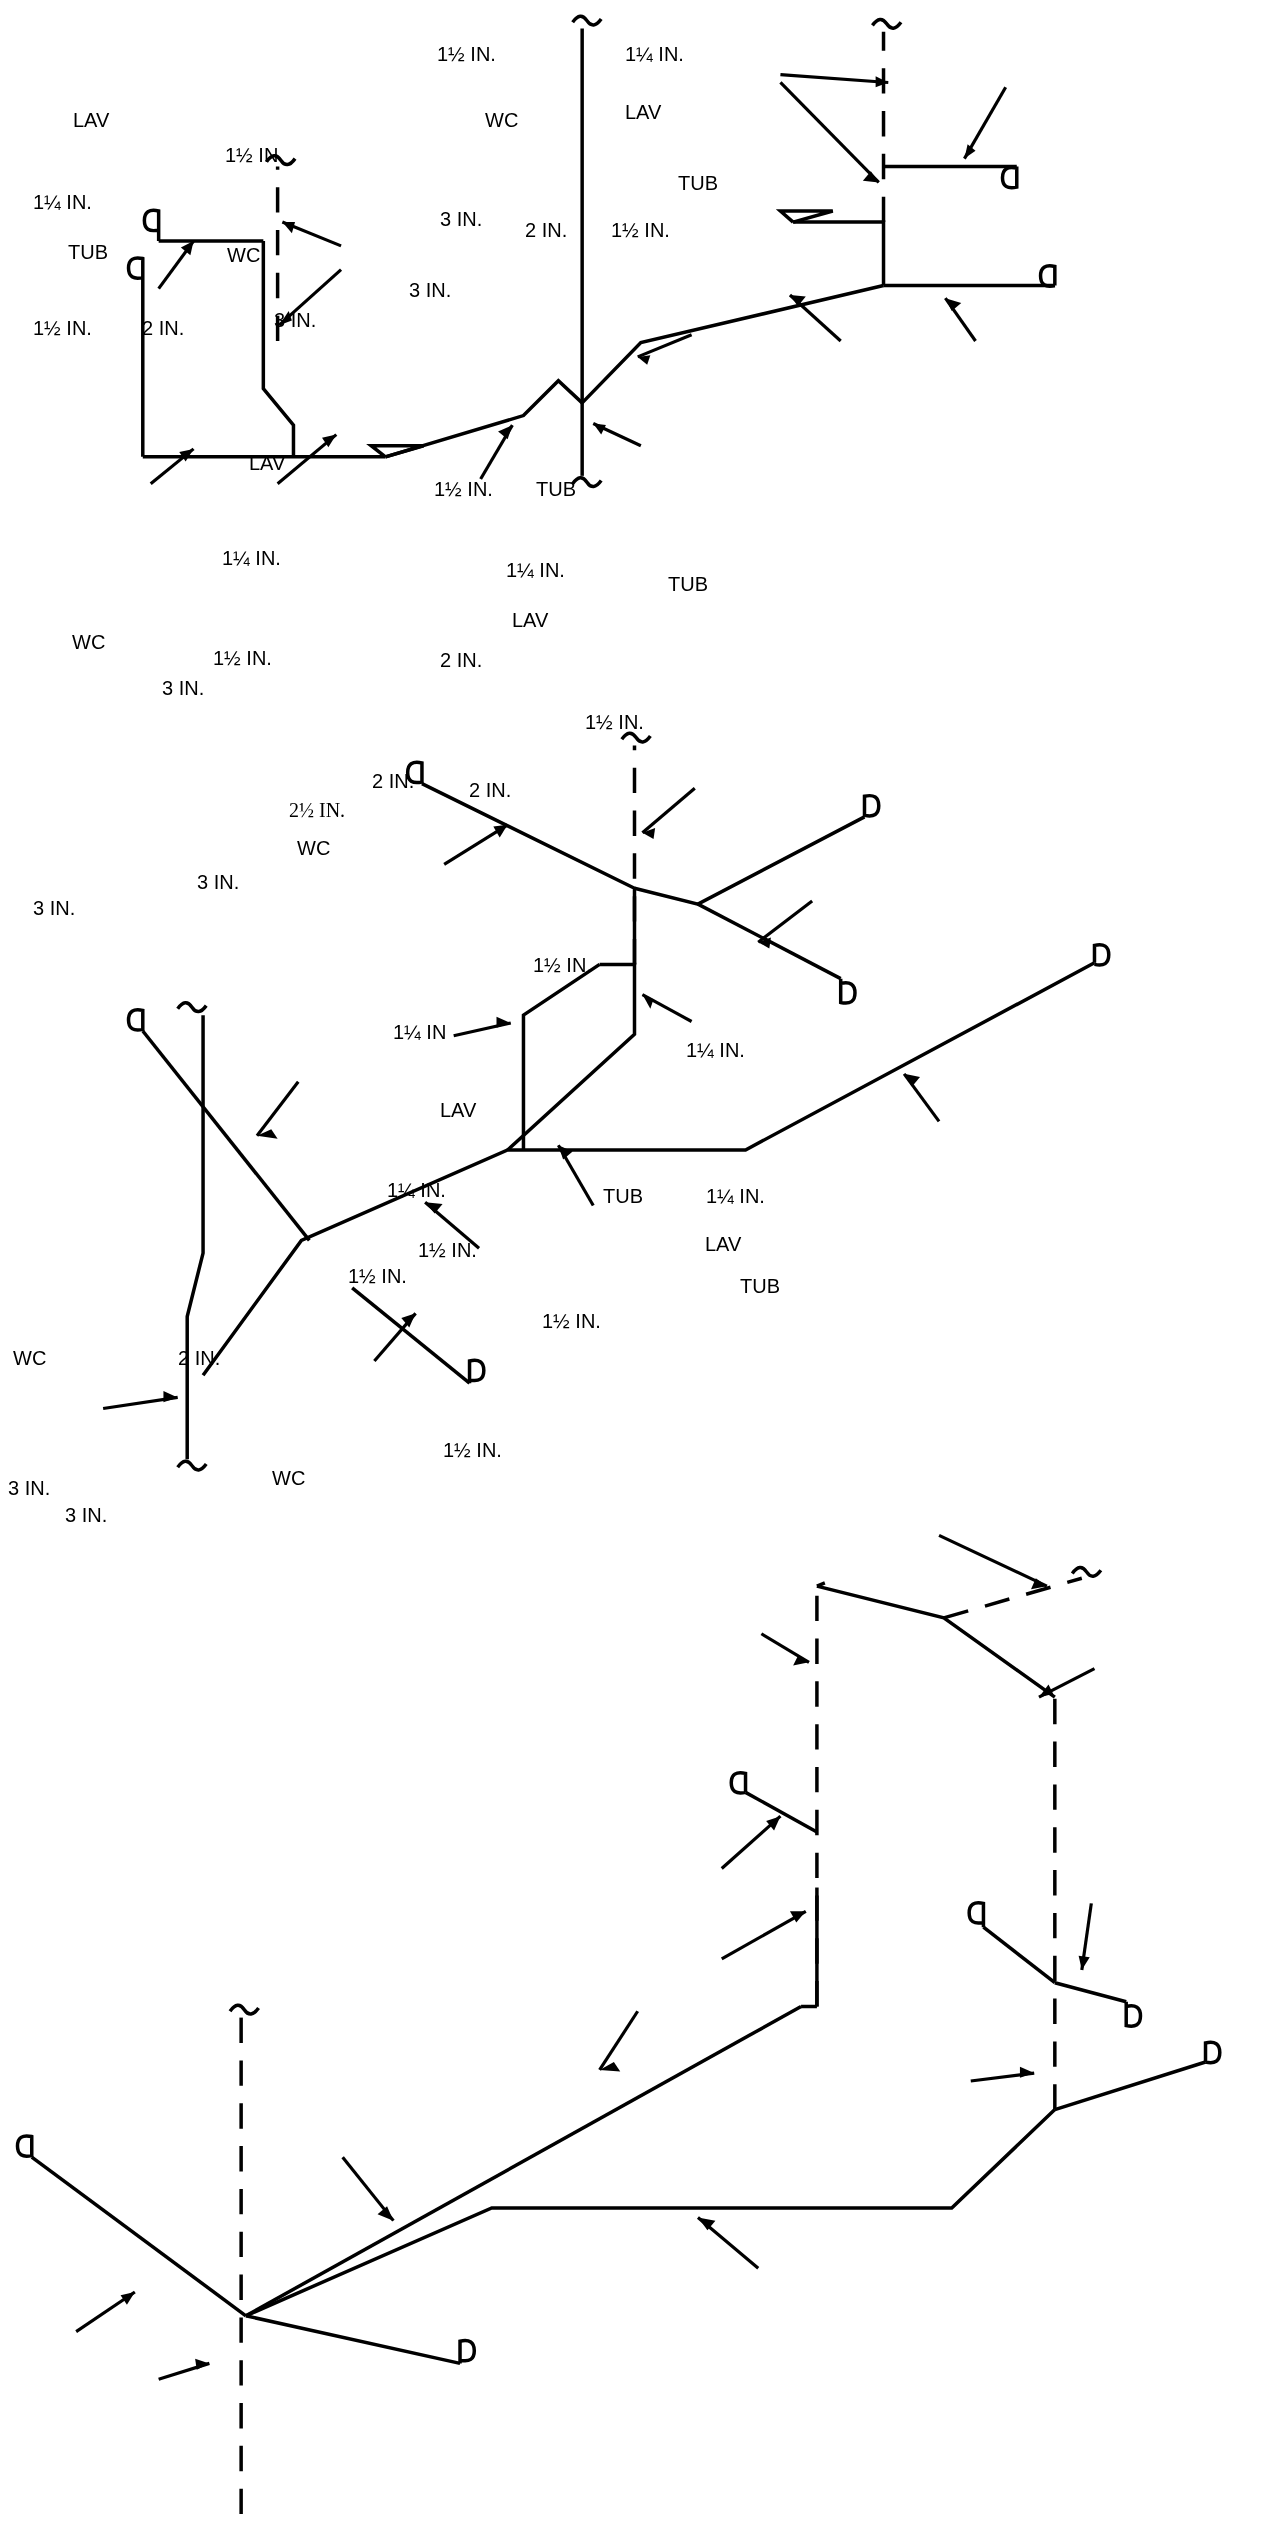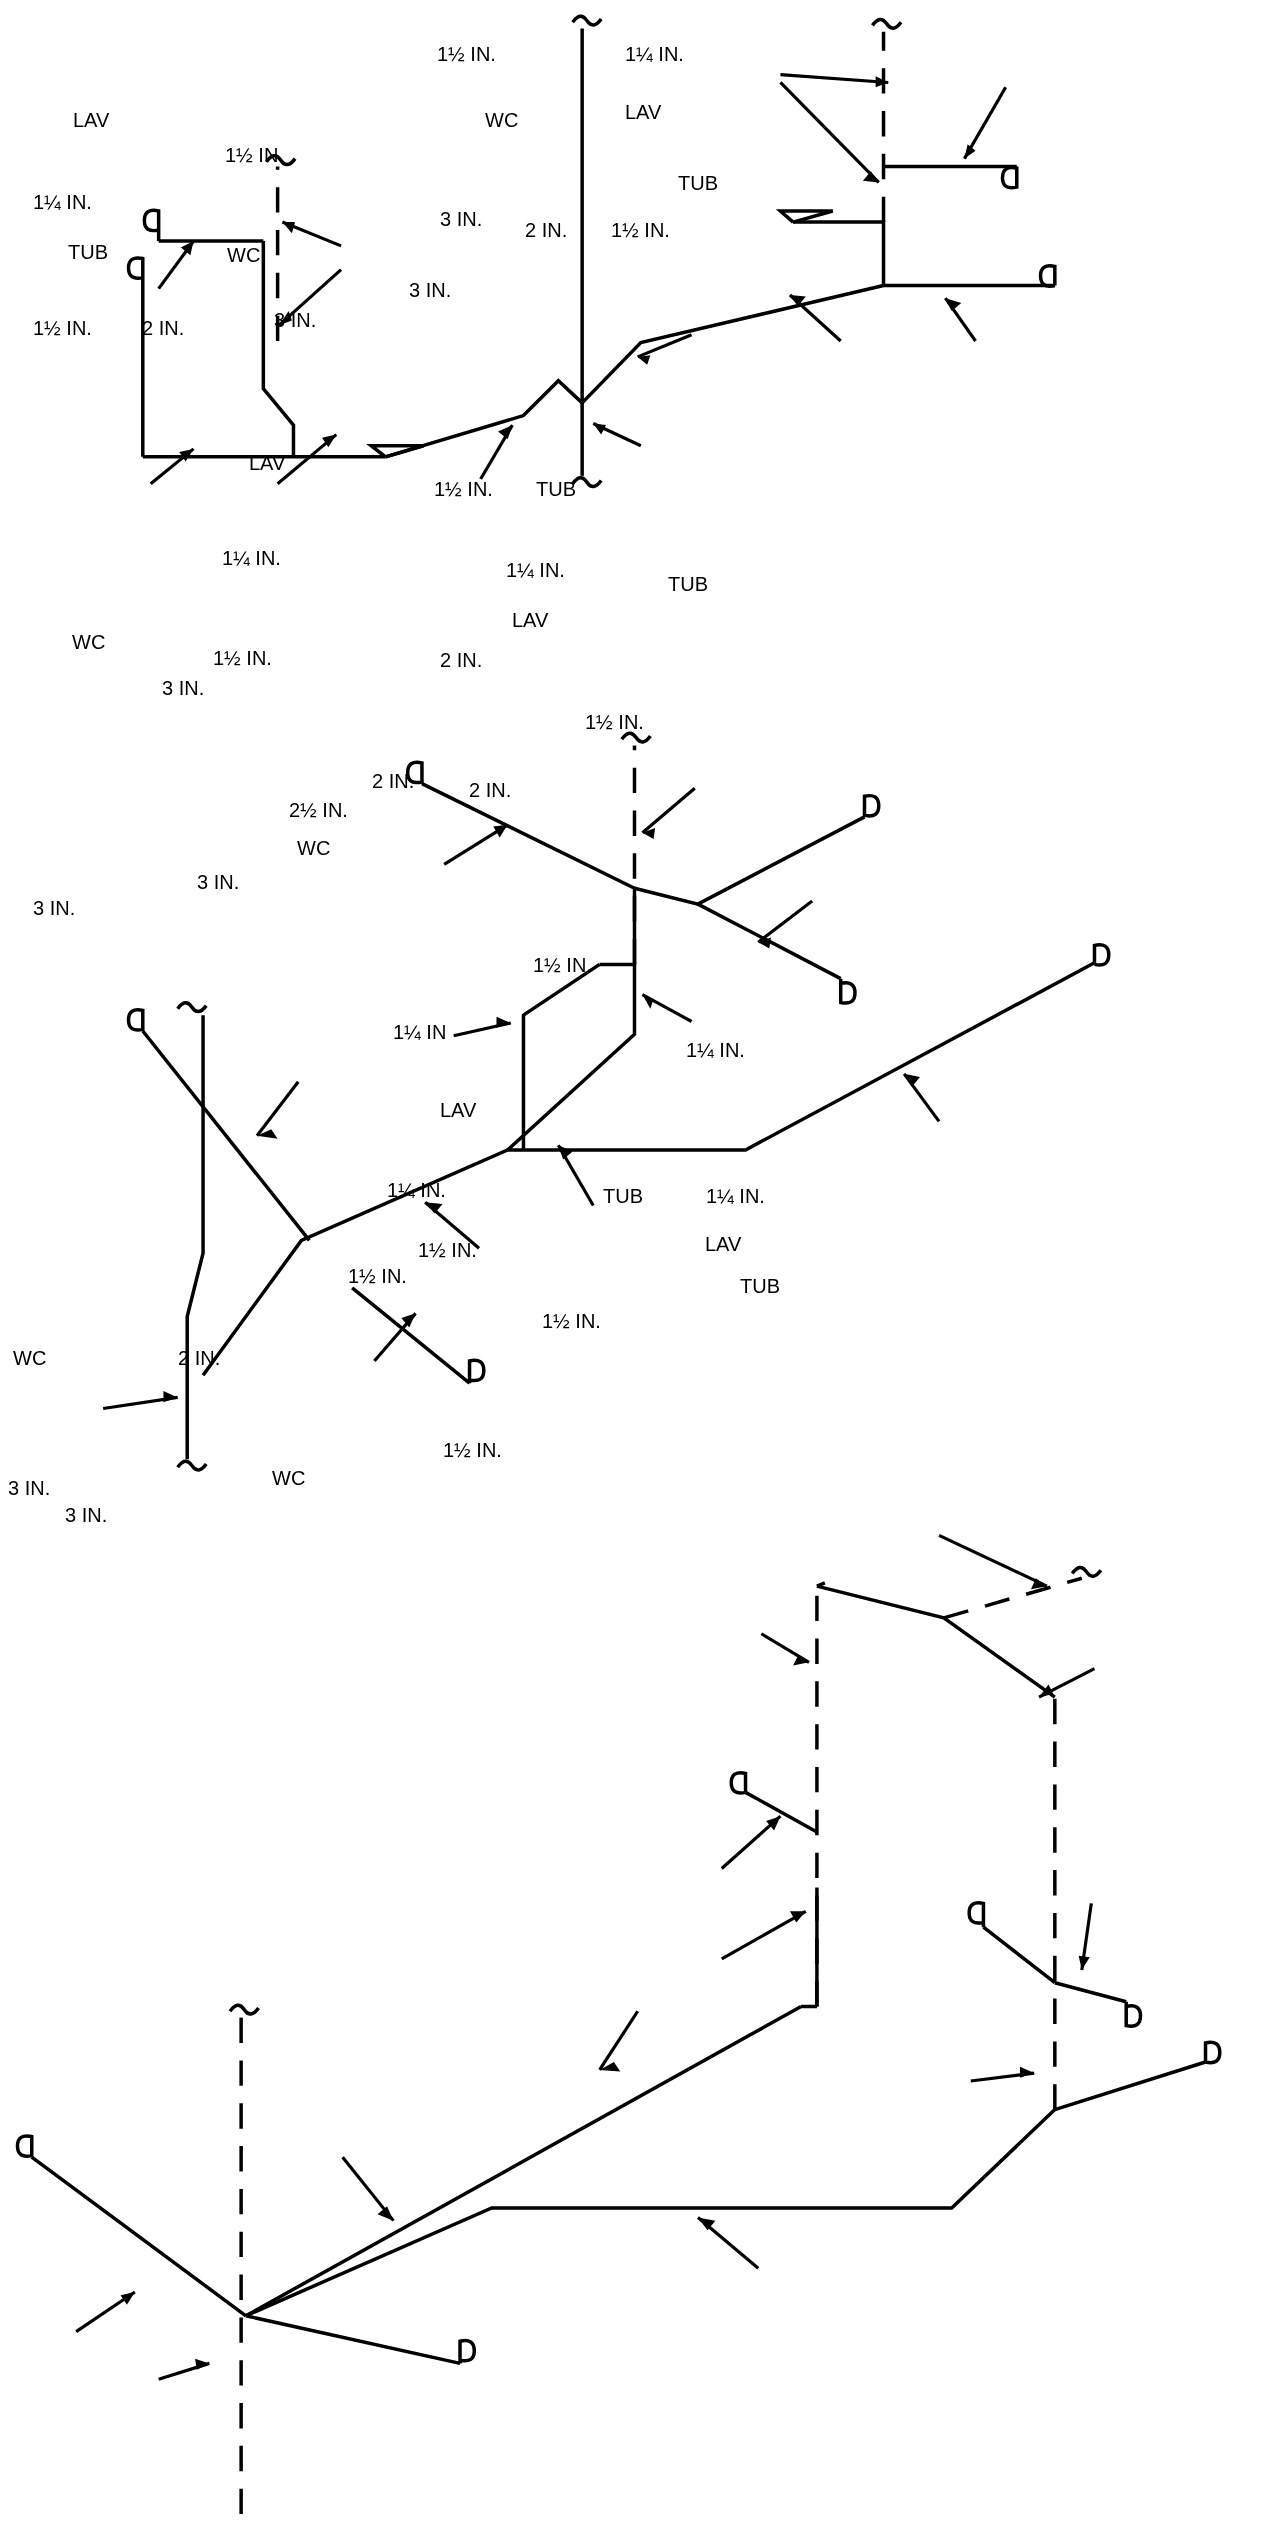--- a/index.html
+++ b/index.html
@@ -278,21 +278,21 @@
   <div class="lbl" style="left:536px; top:479px;">TUB</div>
   <div class="lbl" style="left:222px; top:548px;">1¼ IN.</div>
   <div class="lbl" style="left:506px; top:560px;">1¼ IN.</div>
   <div class="lbl" style="left:668px; top:574px;">TUB</div>
   <div class="lbl" style="left:72px;  top:632px;">WC</div>
   <div class="lbl" style="left:213px; top:648px;">1½ IN.</div>
   <div class="lbl" style="left:440px; top:650px;">2 IN.</div>
   <div class="lbl" style="left:512px; top:610px;">LAV</div>
   <div class="lbl" style="left:162px; top:678px;">3 IN.</div>
   <div class="lbl" style="left:585px; top:712px;">1½ IN.</div>
-  <div class="lbl" style="left:289px; top:800px;">2½ IN.</div>
+  <div class="lbl" style="left:289px; top:800px;font-family:Liberation Serif, serif;">2½ IN.</div>
   <div class="lbl" style="left:372px; top:771px;">2 IN.</div>
   <div class="lbl" style="left:469px; top:780px;">2 IN.</div>
   <div class="lbl" style="left:297px; top:838px;">WC</div>
   <div class="lbl" style="left:197px; top:872px;">3 IN.</div>
   <div class="lbl" style="left:33px;  top:898px;">3 IN.</div>
 
   <div class="lbl" style="left:533px; top:955px;">1½ IN.</div>
   <div class="lbl" style="left:393px; top:1022px;">1¼ IN</div>
   <div class="lbl" style="left:686px; top:1040px;">1¼ IN.</div>
   <div class="lbl" style="left:440px; top:1100px;">LAV</div>

